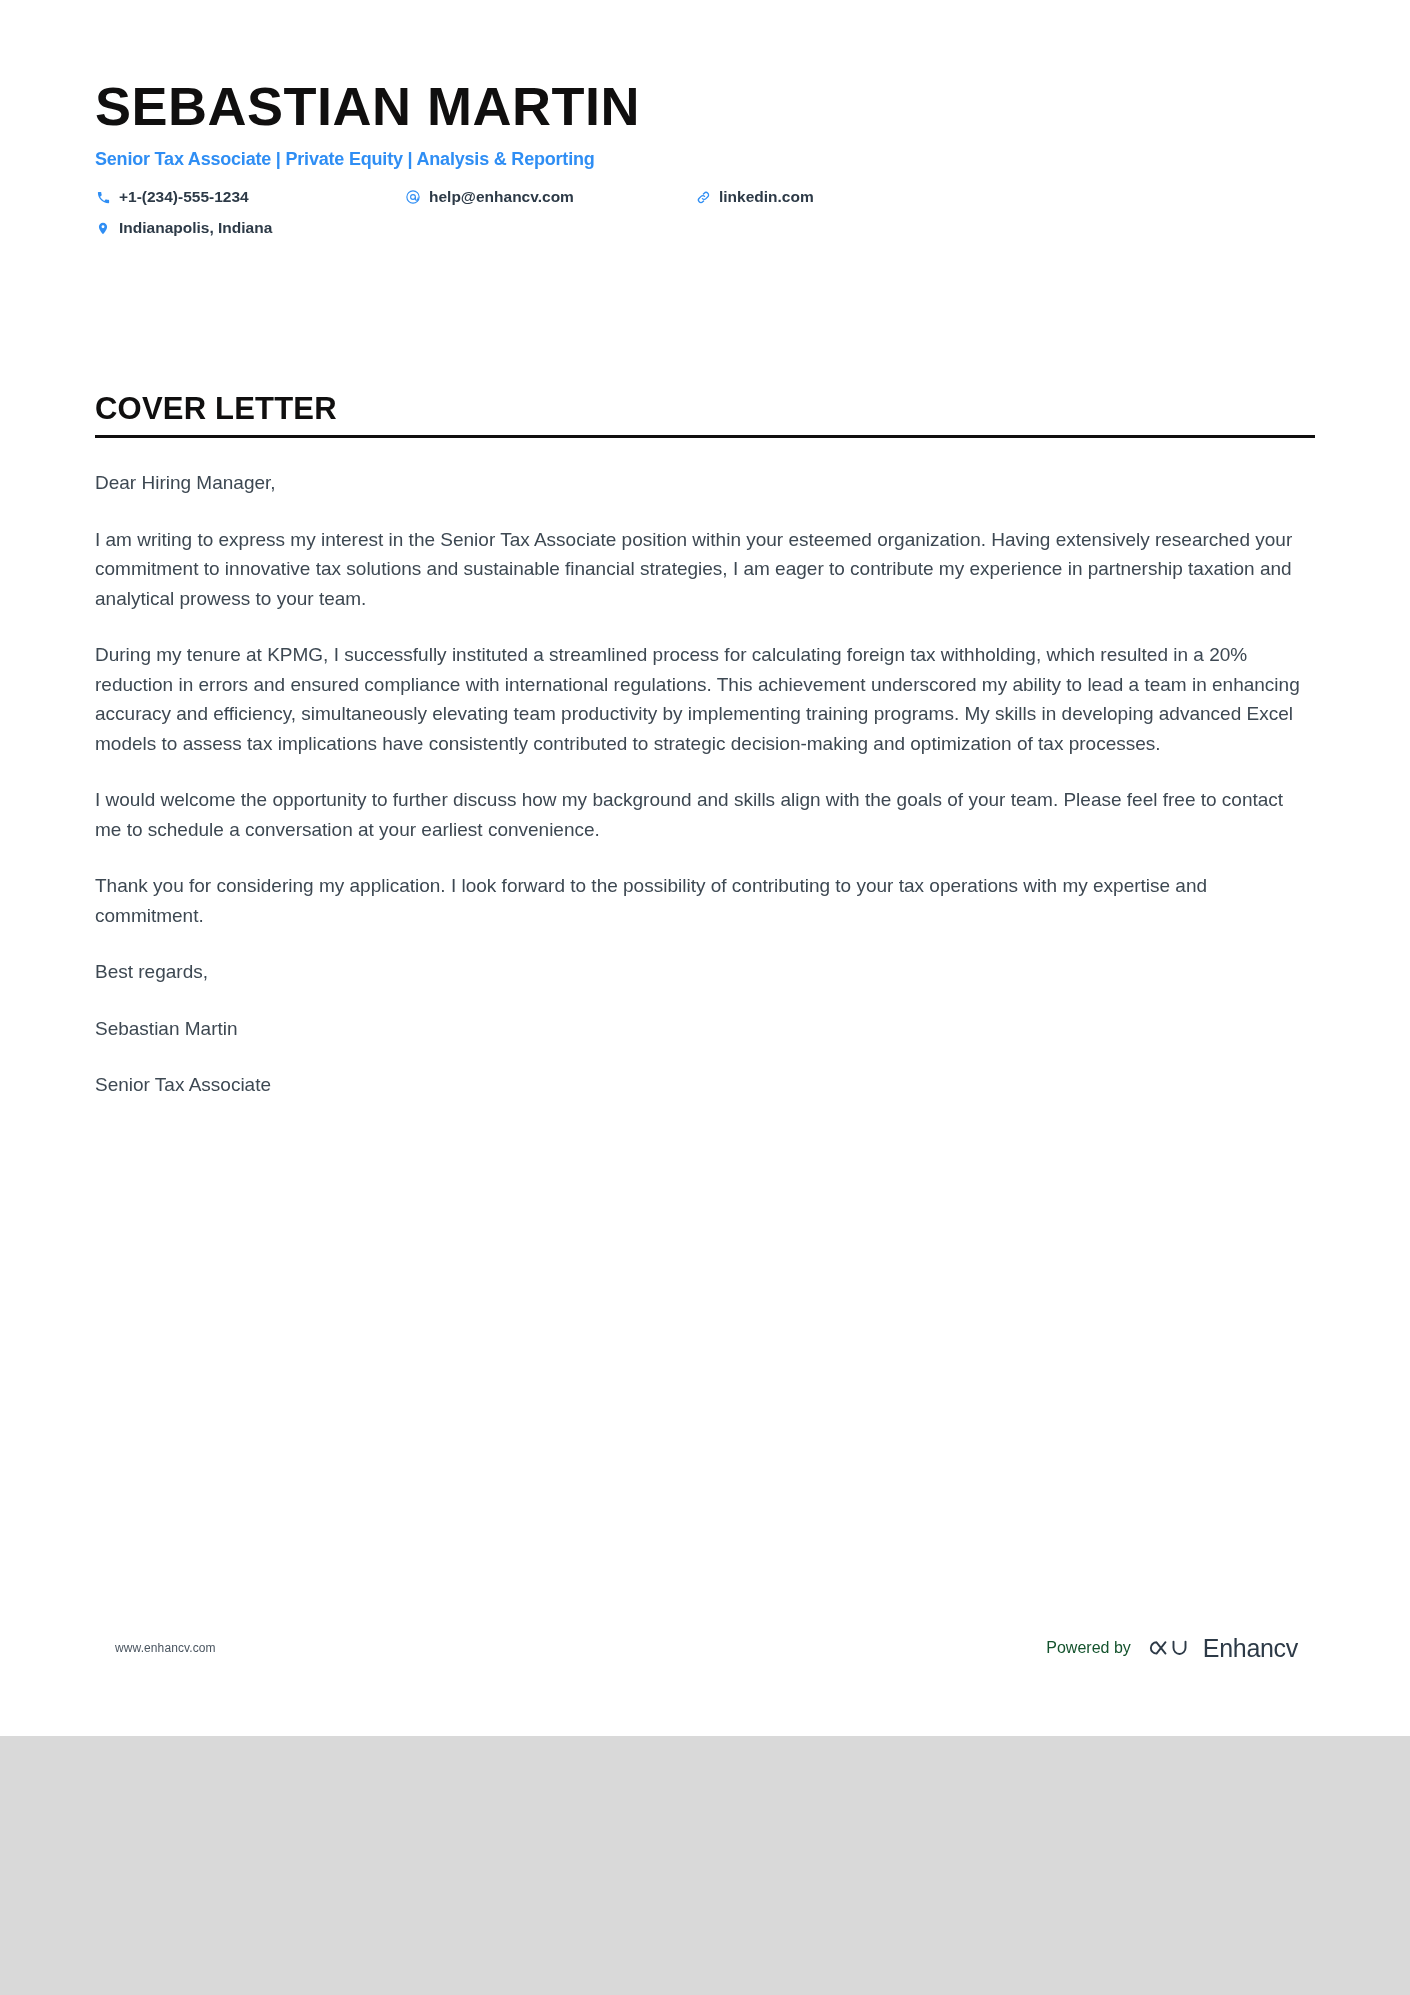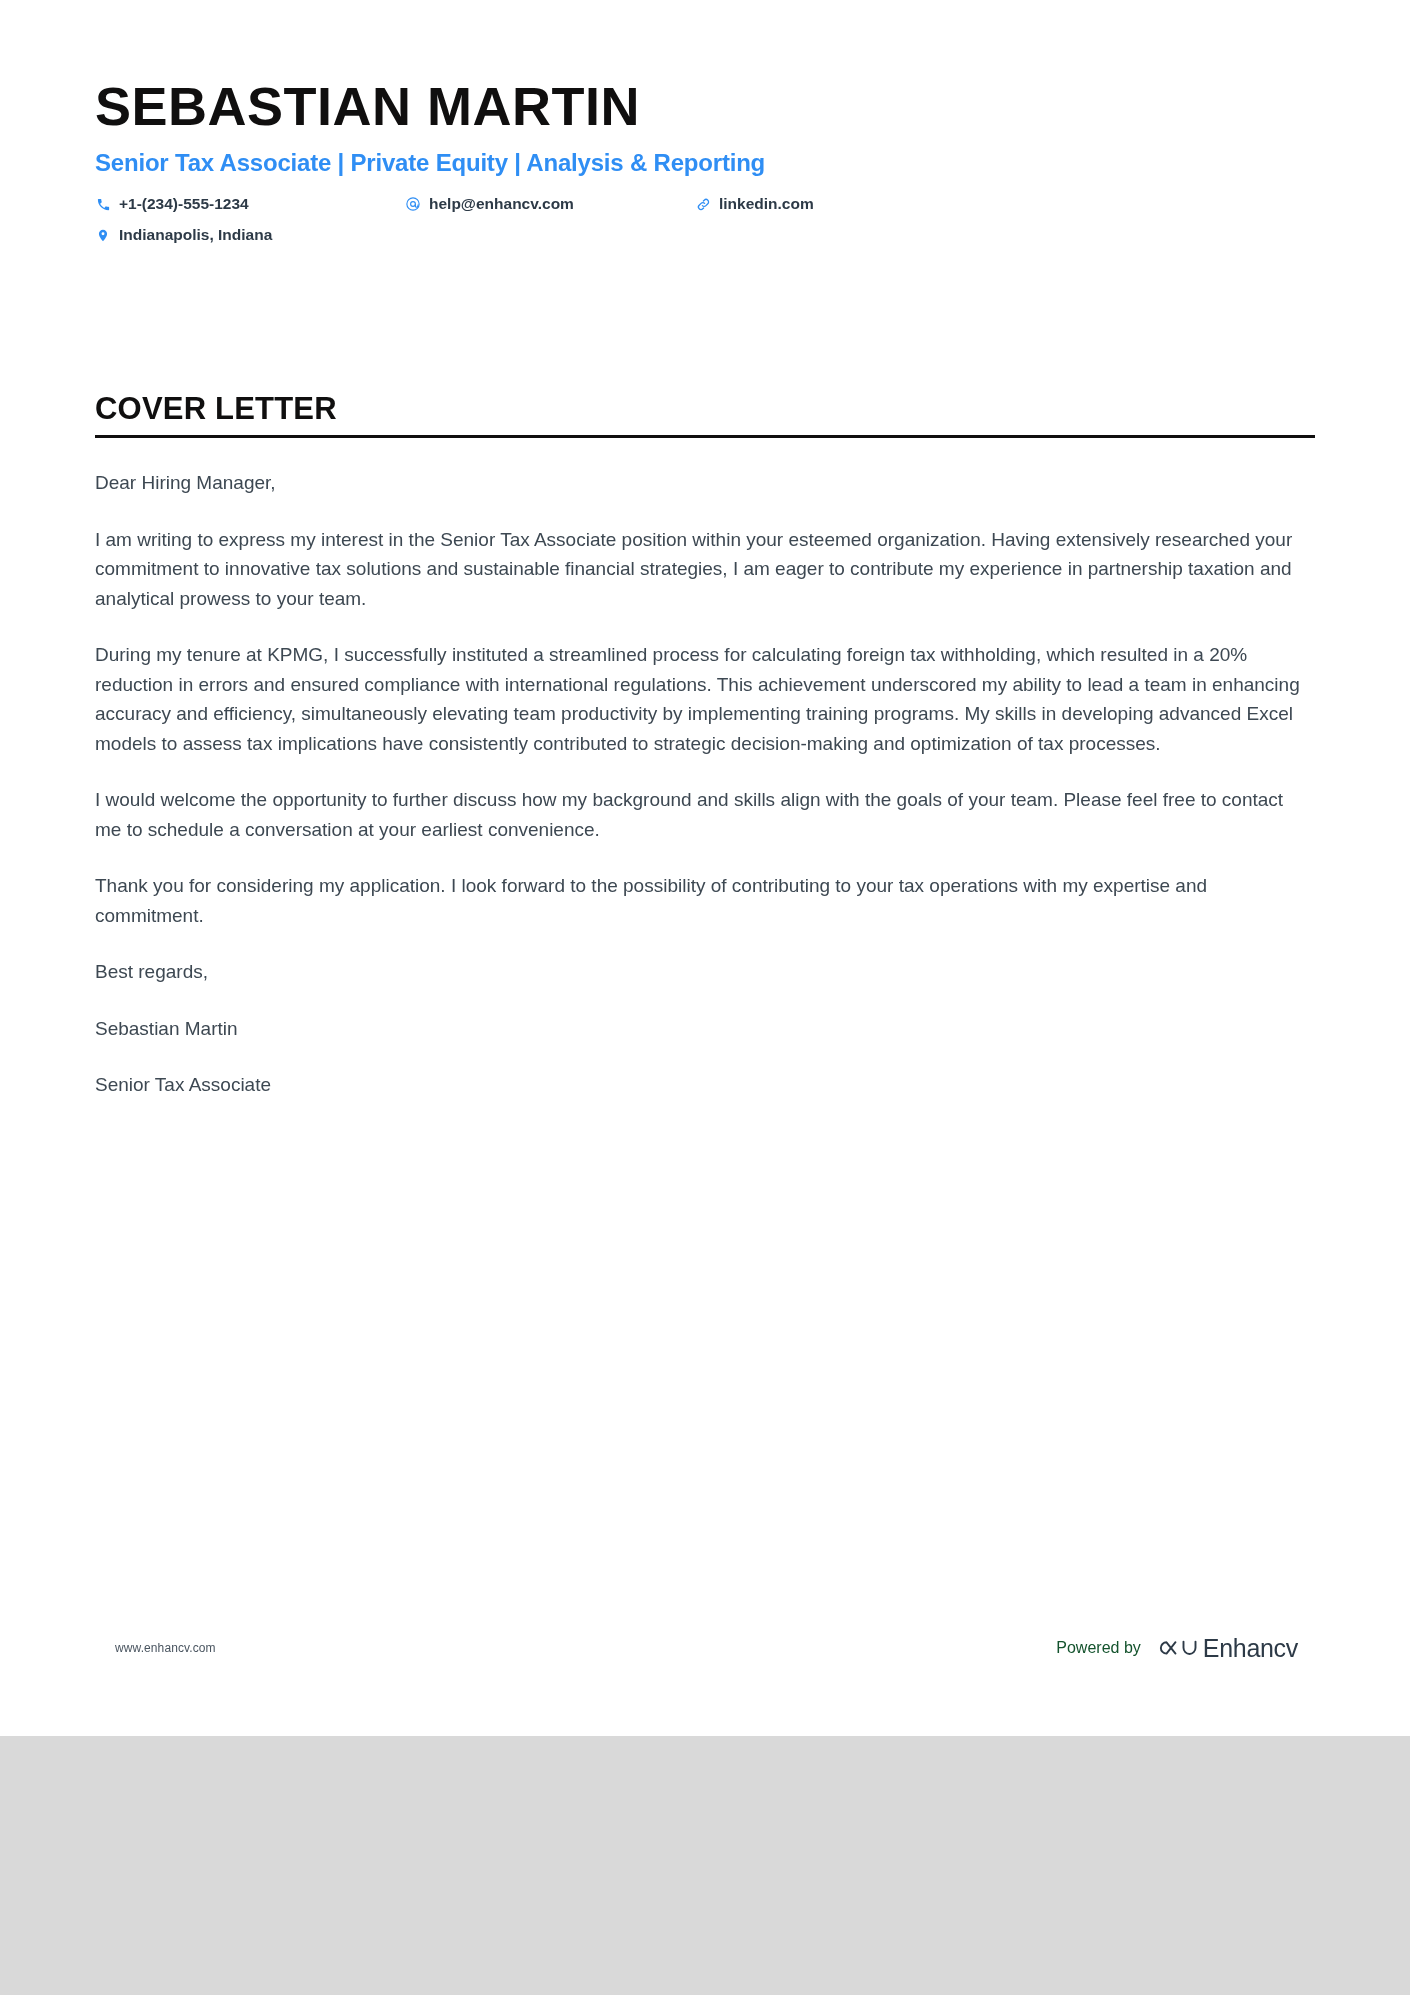--- a/index.html
+++ b/index.html
@@ -33,21 +33,21 @@
     font-weight: 700;
     letter-spacing: 0.5px;
     color: #100f0f;
     line-height: 1.05;
     white-space: nowrap;
   }
 
   .job-title {
     margin-top: 14px;
     font-family: "Liberation Sans", sans-serif;
-    font-size: 24px;
+    font-size: 18px;
     font-weight: 700;
     color: #2f8ef4;
     letter-spacing: -0.2px;
     line-height: 1.2;
     white-space: nowrap;
   }
 
   
   .contact-block {
     margin-top: 18px;
@@ -151,20 +151,21 @@
   }
 
   .powered-by {
     font-size: 16px;
     color: #14532d;
   }
 
   .brand-logo {
     display: flex;
     align-items: center;
+    gap: 10px;
   }
 
   .brand-mark { display: block; color: #2d3a47; }
 
   .brand-word {
     font-size: 25px;
     color: #2d3a47;
     letter-spacing: -0.3px;
     font-weight: 400;
   }

